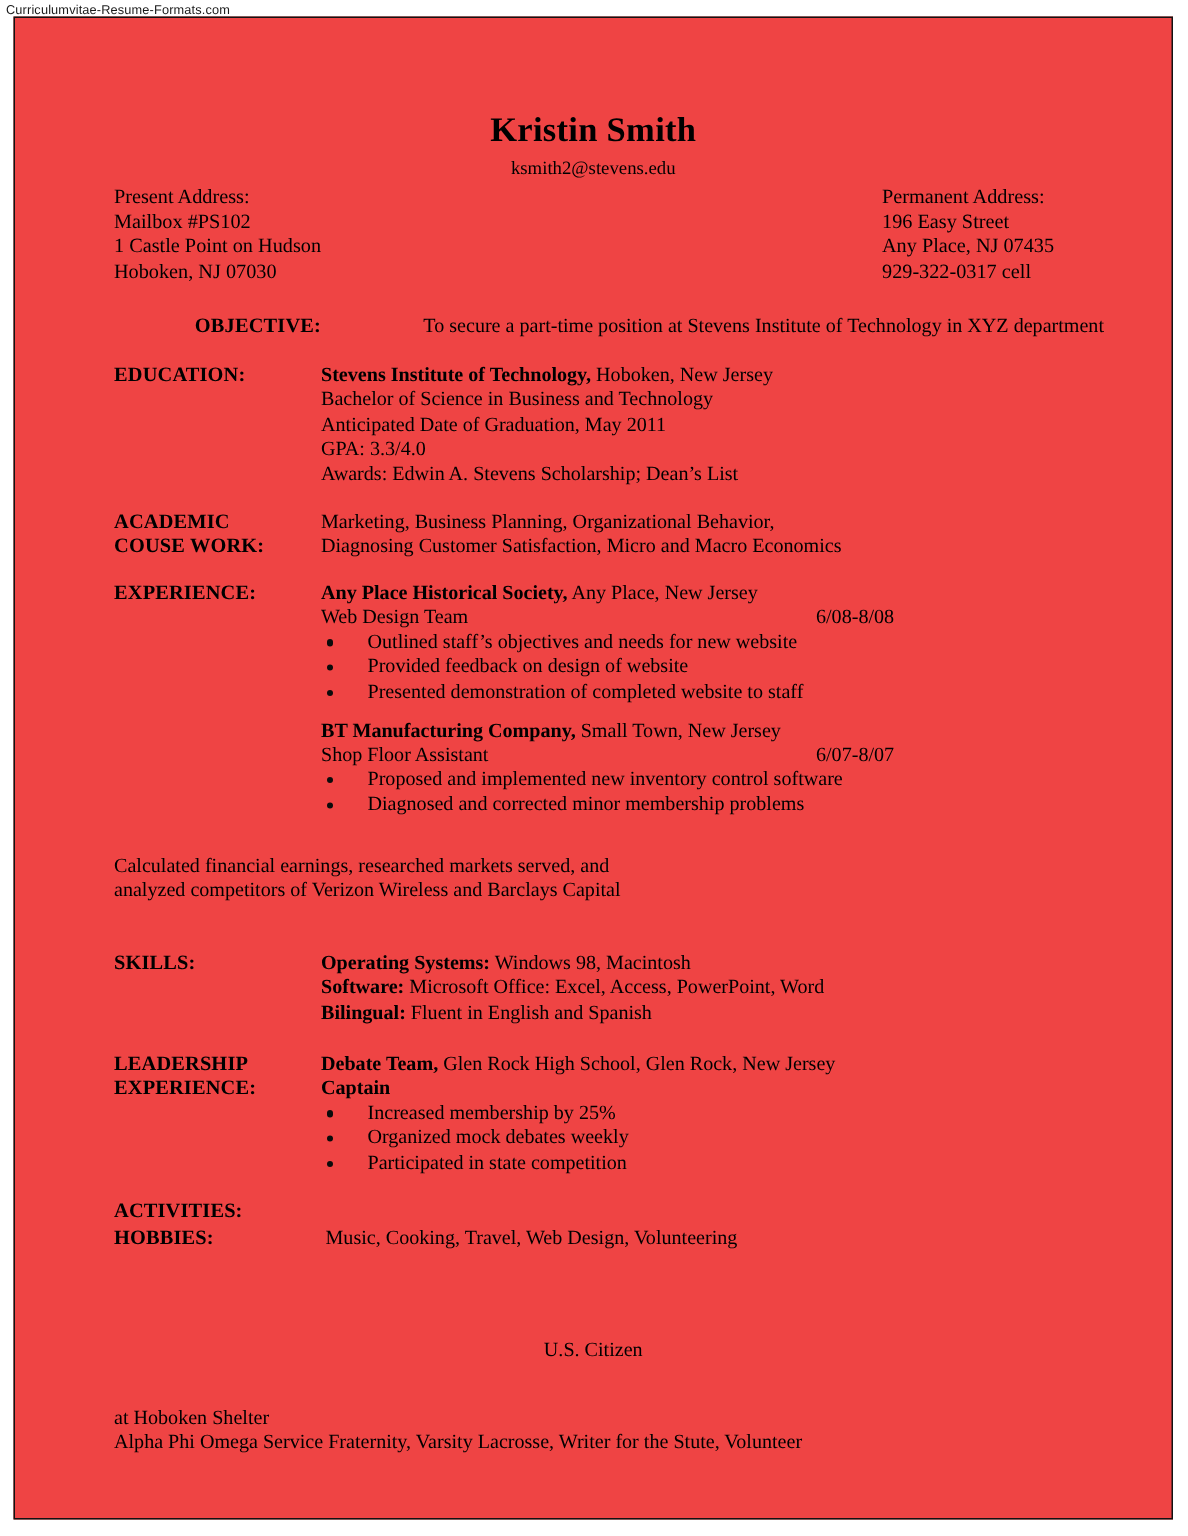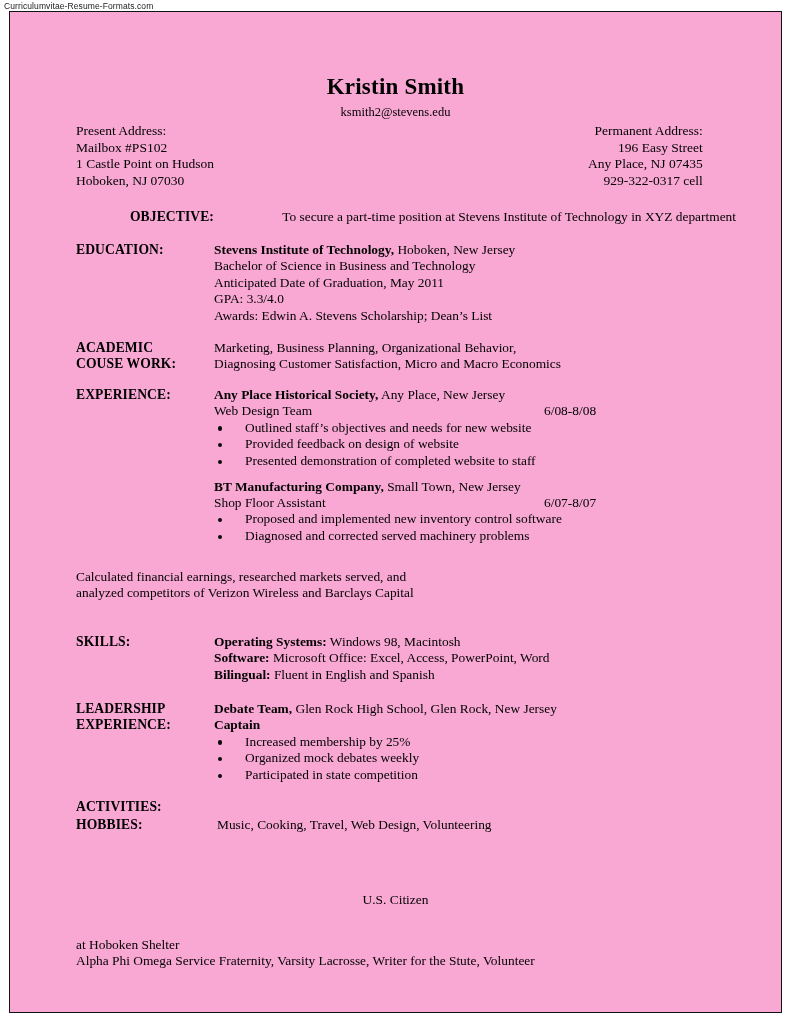--- a/index.html
+++ b/index.html
@@ -39,21 +39,21 @@
 
   
   .page {
     position: absolute;
     left: 9px;
     top: 11px;
     width: 773px;
     height: 1002px;
     box-sizing: border-box;
     border: 1.6px solid #121212;
-    background: #f9a8d4;
+    background: #ef4444;
   }
   .page-inner {
     position: relative;
     width: 100%;
     height: 100%;
   }
 
   
   .name {
     position: absolute;
@@ -74,21 +74,21 @@
     font-size: 12.5px;
   }
 
   .addr {
     position: absolute;
     font-size: 13.5px;
     line-height: 16.6px;
     white-space: nowrap;
   }
   .addr-left  { left: 66px;  top: 111px; }
-  .addr-right { left: 578px; top: 111px; text-align: right; }
+  .addr-right { left: 578px; top: 111px; }
   .addr .line { display: block; }
 
   
   .section {
     position: absolute;
     left: 66px;
     width: 660px;
     display: flex;
     align-items: flex-start;
   }
@@ -224,21 +224,21 @@
         </ul>
       </div>
 
       <div class="gap-sm"></div>
 
       <div>
         <span class="line"><span class="b">BT Manufacturing Company,</span><span> Small Town, New Jersey</span></span>
         <span class="line dated"><span>Shop Floor Assistant</span><span class="date">6/07-8/07</span></span>
         <ul class="bullets">
           <li><span class="bullet-dot"></span><span>Proposed and implemented new inventory control software</span></li>
-          <li><span class="bullet-dot"></span><span>Diagnosed and corrected served machinery problems</span></li>
+          <li><span class="bullet-dot"></span><span>Diagnosed and corrected minor membership problems</span></li>
         </ul>
       </div>
 
     </div>
   </div>
 
   <div class="section" style="top:557px;">
     <div class="sec-body">
       <span class="line">Calculated financial earnings, researched markets served, and</span>
       <span class="line">analyzed competitors of Verizon Wireless and Barclays Capital</span>

